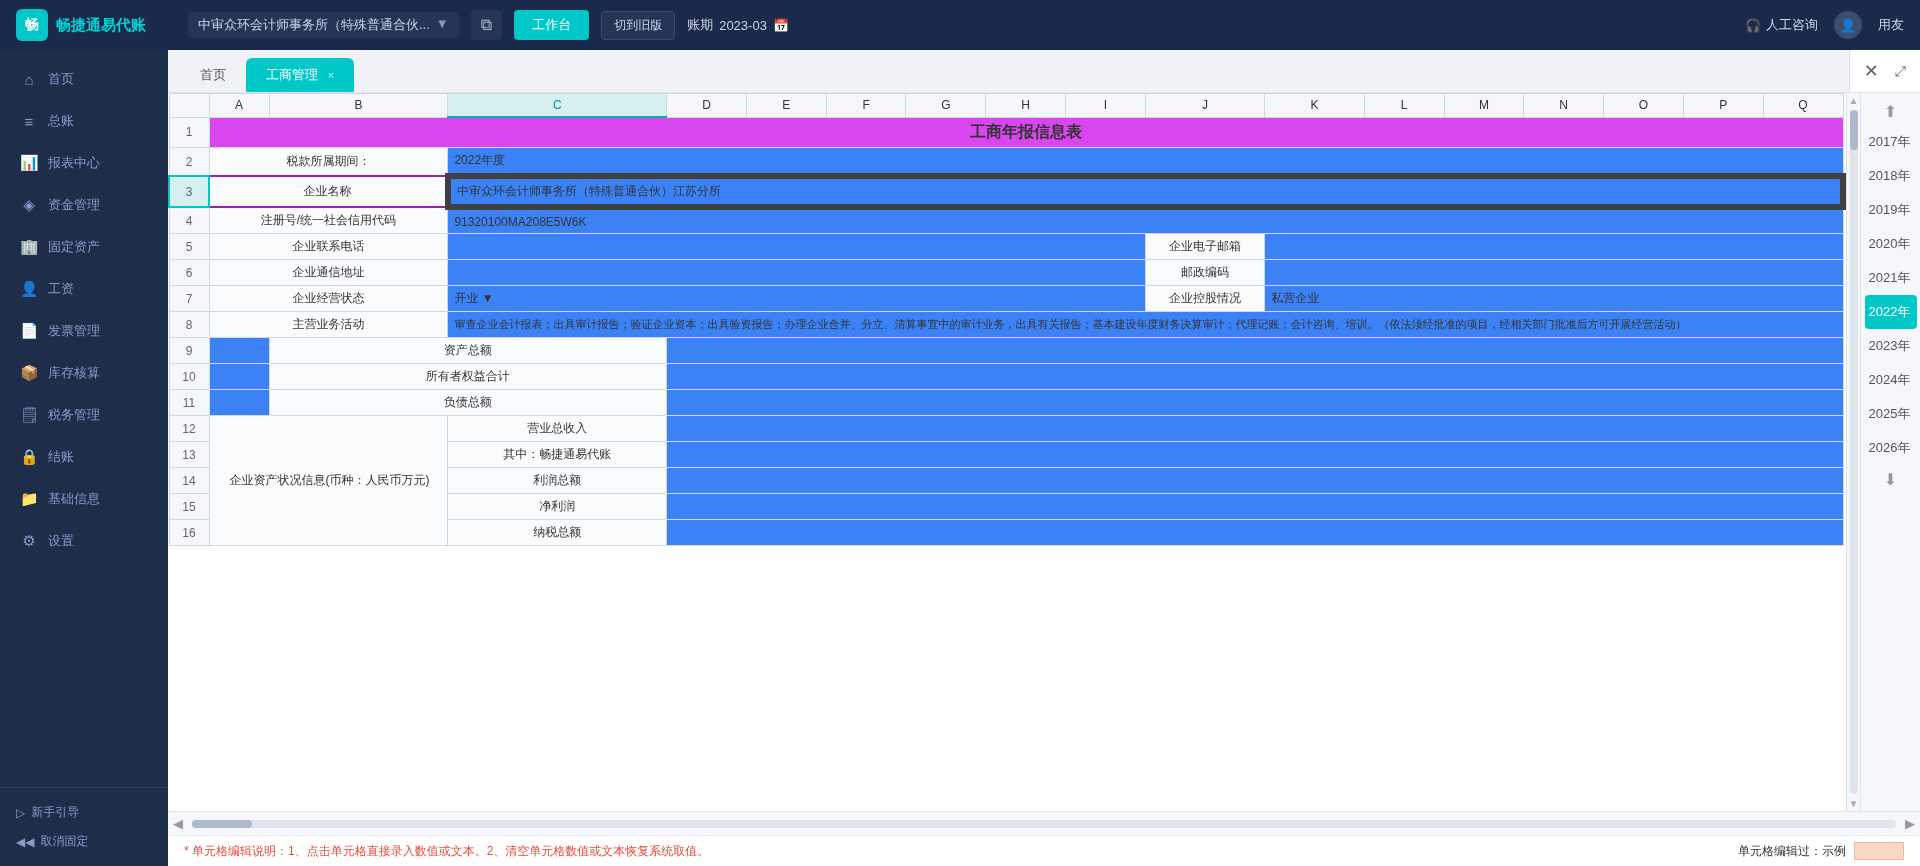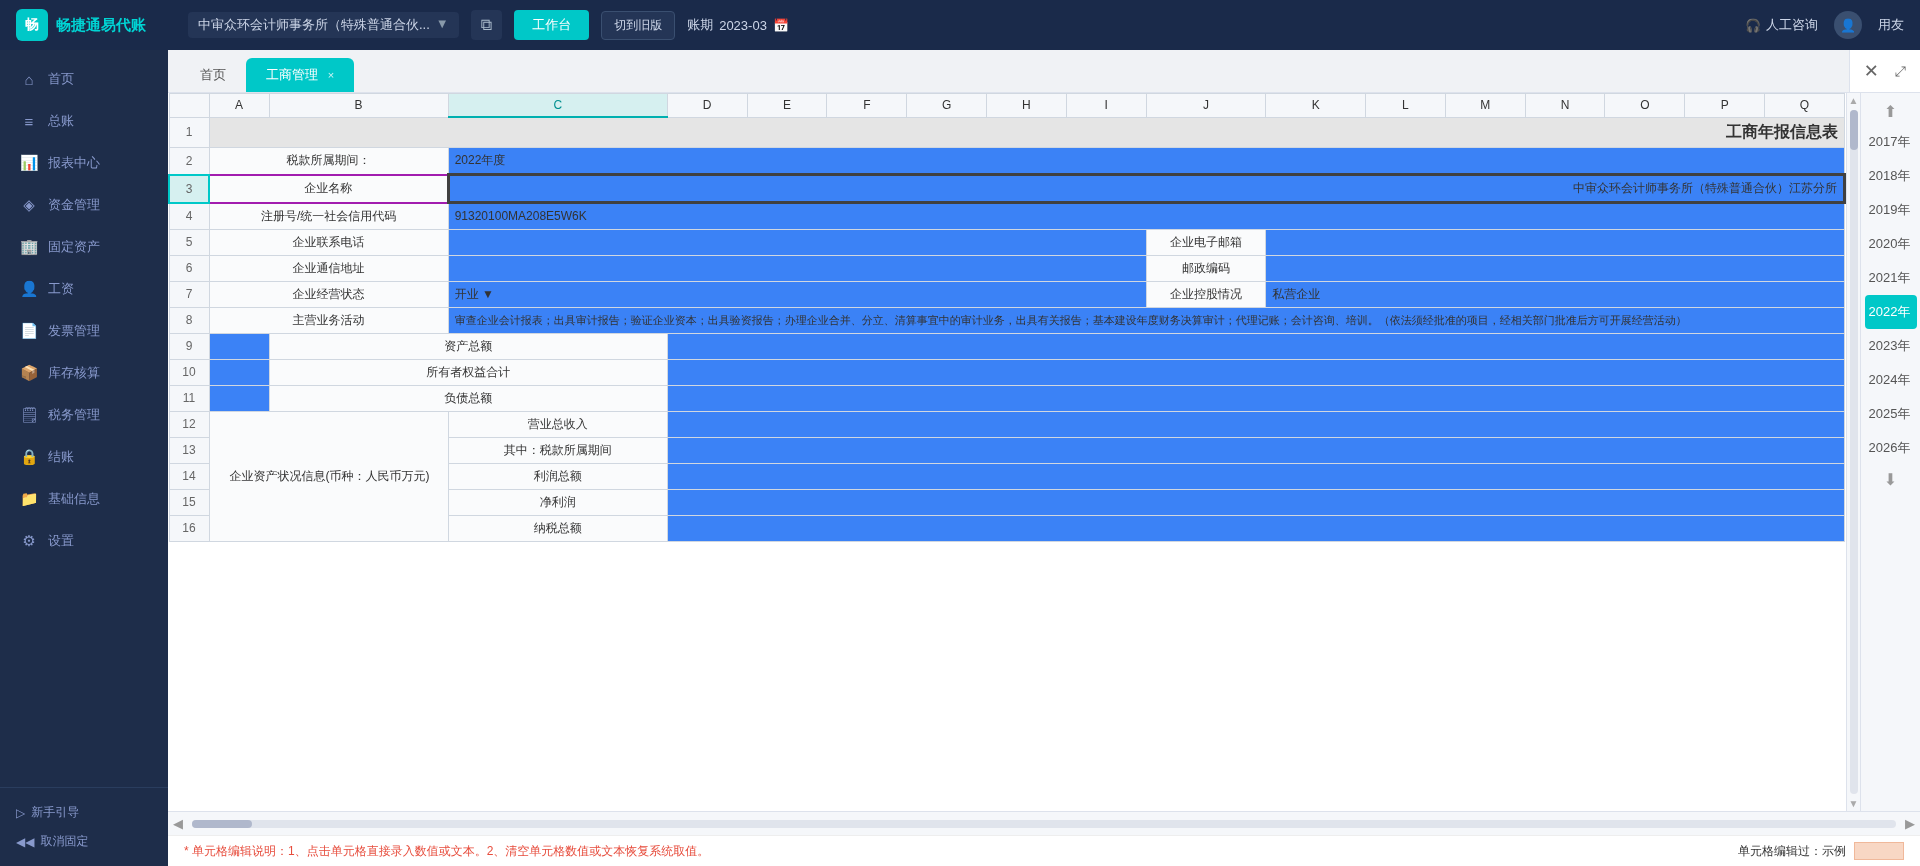--- a/index.html
+++ b/index.html
@@ -59,21 +59,21 @@
     .reset-table-btn { border: 1px solid #00a0a0; color: #00a0a0; background: white; border-radius: 4px; padding: 5px 14px; font-size: 13px; cursor: pointer; }
     .refresh-btn { display: flex; align-items: center; gap: 4px; color: #555; background: white; border: none; font-size: 13px; cursor: pointer; }
 
     
     .spreadsheet-wrapper { flex: 1; display: flex; overflow: hidden; position: relative; }
     .spreadsheet-container { flex: 1; overflow: auto; position: relative; }
     .spreadsheet { border-collapse: collapse; min-width: 100%; font-size: 12px; }
     .spreadsheet th, .spreadsheet td { border: 1px solid #d0d7e0; padding: 4px 6px; white-space: nowrap; }
     .col-header { background: #f5f7fa; color: #333; text-align: center; font-weight: normal; min-width: 60px; position: sticky; top: 0; z-index: 10; }
     .row-num { background: #f5f7fa; text-align: center; min-width: 40px; color: #666; position: sticky; left: 0; z-index: 5; }
-    .title-cell { text-align: right; font-size: 16px; font-weight: bold; background: #e5e5e5; }
+    .title-cell { text-align: center; font-size: 16px; font-weight: bold; background: #d946ef; }
     .label-cell { text-align: center; color: #333; background: #fafbfc; }
     .data-cell { background: #3b82f6; }
 
     
     .year-panel { width: 60px; background: #f5f7fa; border-left: 1px solid #dde2ec; display: flex; flex-direction: column; align-items: center; padding: 4px 0; overflow: hidden; }
     .year-panel-btn { width: 36px; height: 28px; display: flex; align-items: center; justify-content: center; color: #999; cursor: pointer; font-size: 16px; }
     .year-item { width: 52px; padding: 8px 4px; text-align: left; font-size: 13px; color: #555; cursor: pointer; border-radius: 4px; }
     .year-item.active { background: #00c8c8; color: white; border-radius: 4px; }
 
     
@@ -257,21 +257,21 @@
 
                 <tr>
                   <td class="row-num">2</td>
                   <td colspan="2" class="label-cell center">税款所属期间：</td>
                   <td colspan="15" class="data-cell">2022年度</td>
                 </tr>
 
                 <tr>
                   <td class="row-num" style="background:#d6f0f0; border:2px solid #00c8c8;">3</td>
                   <td colspan="2" class="label-cell center" style="border:2px solid #a21caf;">企业名称</td>
-                  <td colspan="15" class="data-cell" style="border:3px solid #404040;text-align:right;">中审众环会计师事务所（特殊普通合伙）江苏分所</td>
+                  <td colspan="15" class="data-cell" style="border:6px solid #404040;">中审众环会计师事务所（特殊普通合伙）江苏分所</td>
                 </tr>
 
                 <tr>
                   <td class="row-num">4</td>
                   <td colspan="2" class="label-cell center">注册号/统一社会信用代码</td>
                   <td colspan="15" class="data-cell">91320100MA208E5W6K</td>
                 </tr>
 
                 <tr>
                   <td class="row-num">5</td>
@@ -326,21 +326,21 @@
 
                 <tr>
                   <td class="row-num">12</td>
                   <td rowspan="5" colspan="2" class="label-cell center" style="white-space:normal; vertical-align:middle;padding-left:8px;">企业资产状况信息(币种：人民币万元)</td>
                   <td class="label-cell center">营业总收入</td>
                   <td colspan="14" class="data-cell"></td>
                 </tr>
 
                 <tr>
                   <td class="row-num">13</td>
-                  <td class="label-cell center">其中：税款所属期间</td>
+                  <td class="label-cell center">其中：畅捷通易代账</td>
                   <td colspan="14" class="data-cell"></td>
                 </tr>
 
                 <tr>
                   <td class="row-num">14</td>
                   <td class="label-cell center">利润总额</td>
                   <td colspan="14" class="data-cell"></td>
                 </tr>
 
                 <tr>

